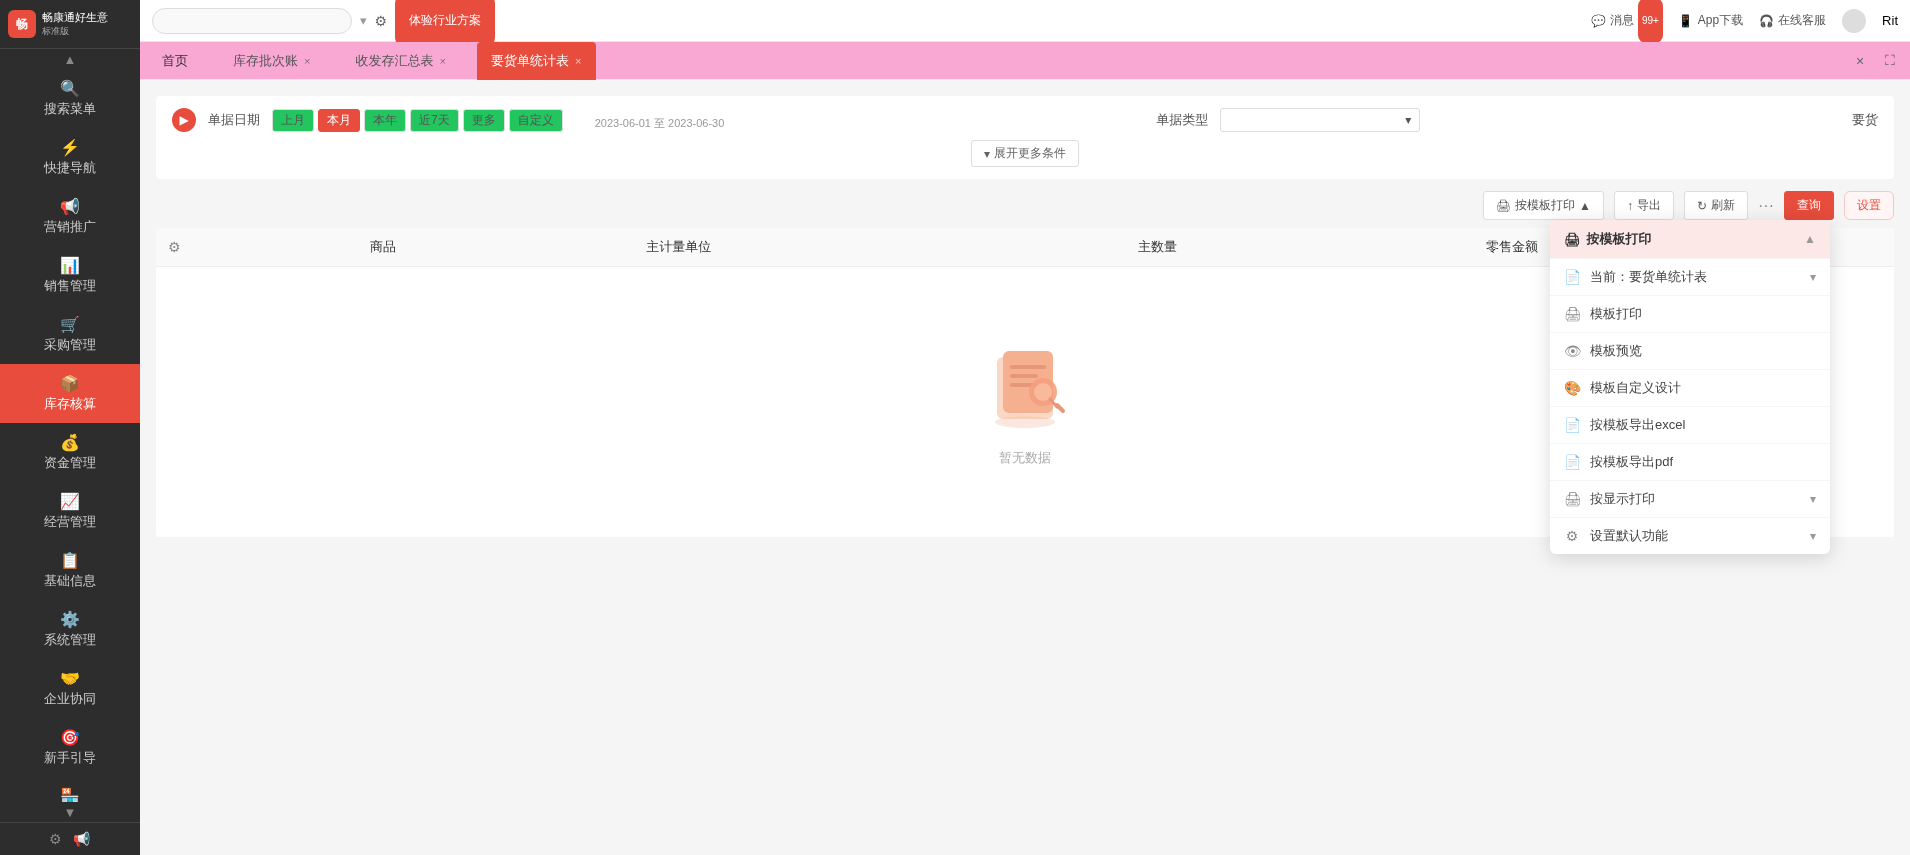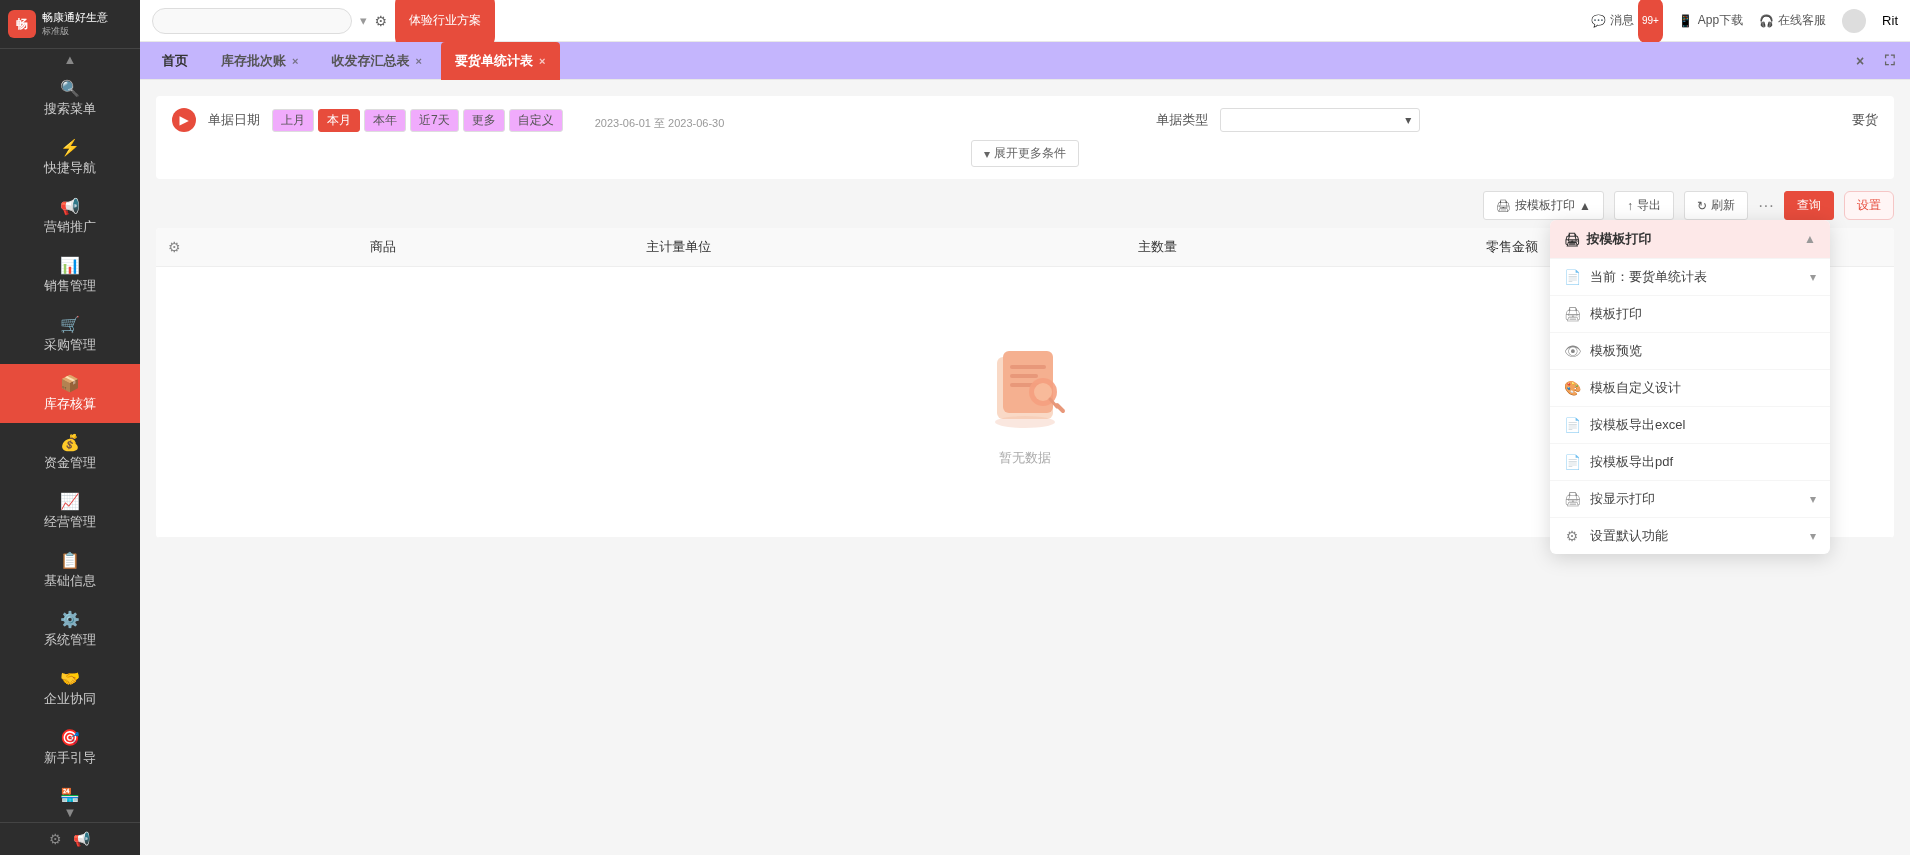--- a/index.html
+++ b/index.html
@@ -122,28 +122,27 @@
     }
     .avatar-circle {
       width: 24px; height: 24px;
       background: #ddd;
       border-radius: 50%;
     }
 
     
     .tabs-bar {
       height: 38px;
-      background: #c4b5fd;
+      background: #f9a8d4;
       border-bottom: 1px solid #e8e8e8;
       display: flex;
       align-items: center;
       padding: 0 8px;
-      gap: 4px;
+      gap: 16px;
       position: relative;
-      font-weight: bold;
     }
     .tab {
       height: 38px;
       display: flex;
       align-items: center;
       padding: 0 14px;
       font-size: 13px;
       color: #555;
       cursor: pointer;
       border-right: 1px solid transparent;
@@ -212,21 +211,21 @@
     }
     .filter-label { color: #555; font-size: 13px; white-space: nowrap; }
     .date-btns { display: flex; gap: 4px; align-items: center; }
     .date-btn {
       padding: 2px 8px;
       border: 1px solid #ddd;
       border-radius: 3px;
       font-size: 12px;
       cursor: pointer;
       color: #555;
-      background: #f0abfc;
+      background: #22c55e;
     }
     .date-btn.active {
       background: #e74c3c;
       color: white;
       border-color: #e74c3c;
     }
     .date-range-text { font-size: 11px; color: #999; margin-top: 2px; margin-left: 20px; }
     .filter-type-select {
       display: flex;
       align-items: center;

